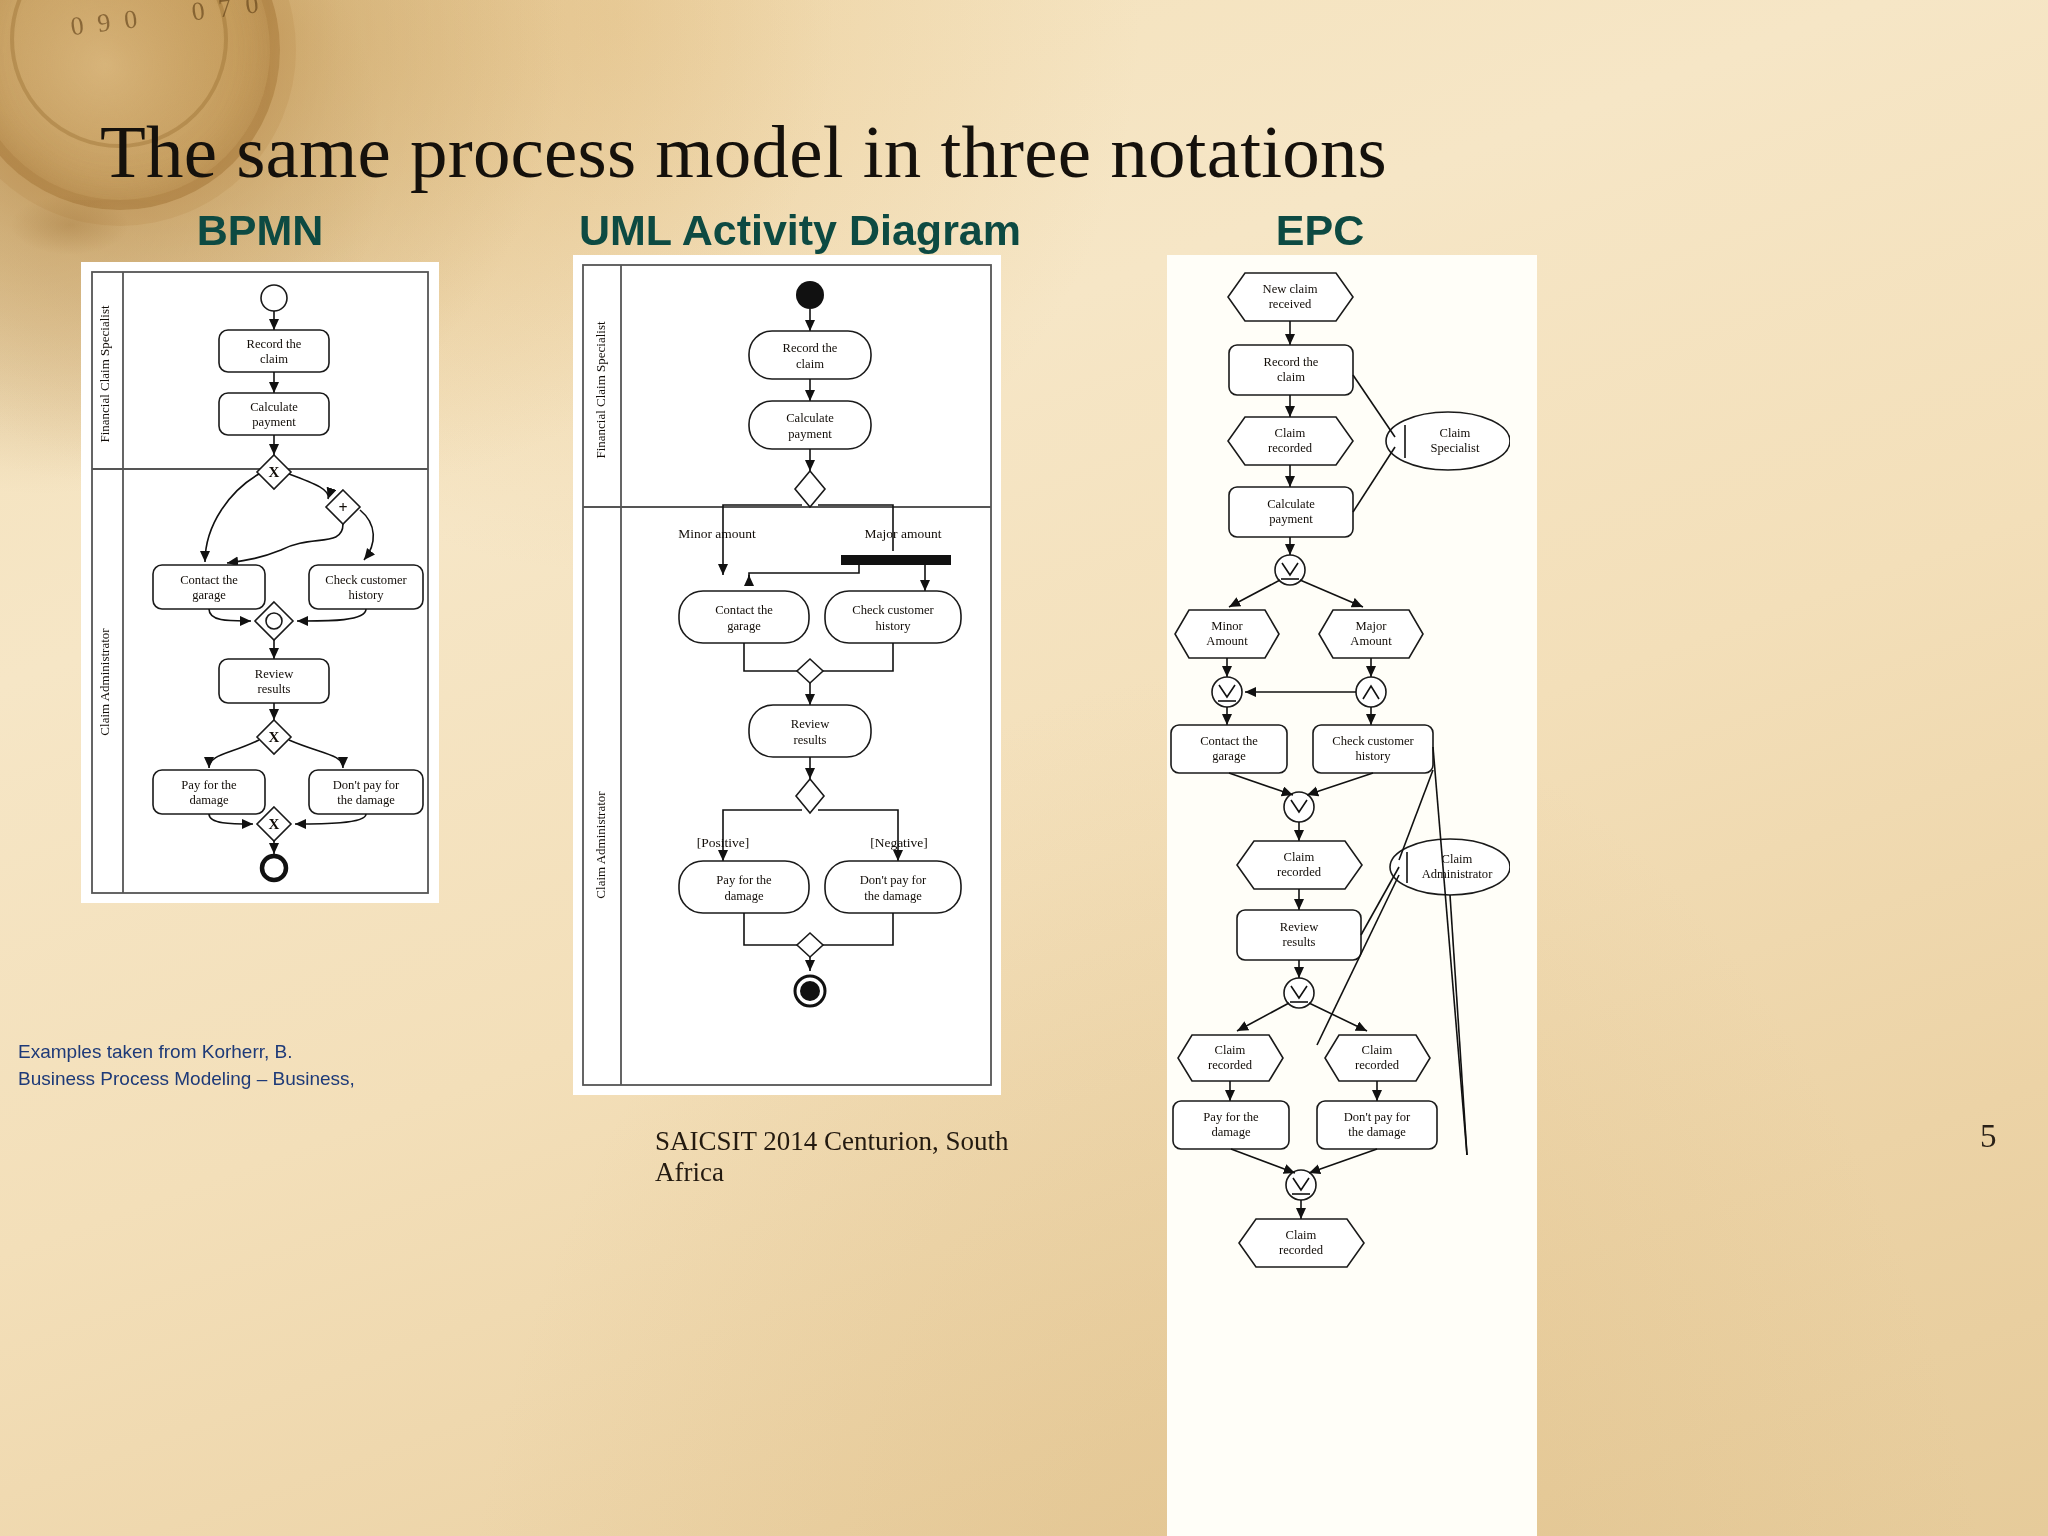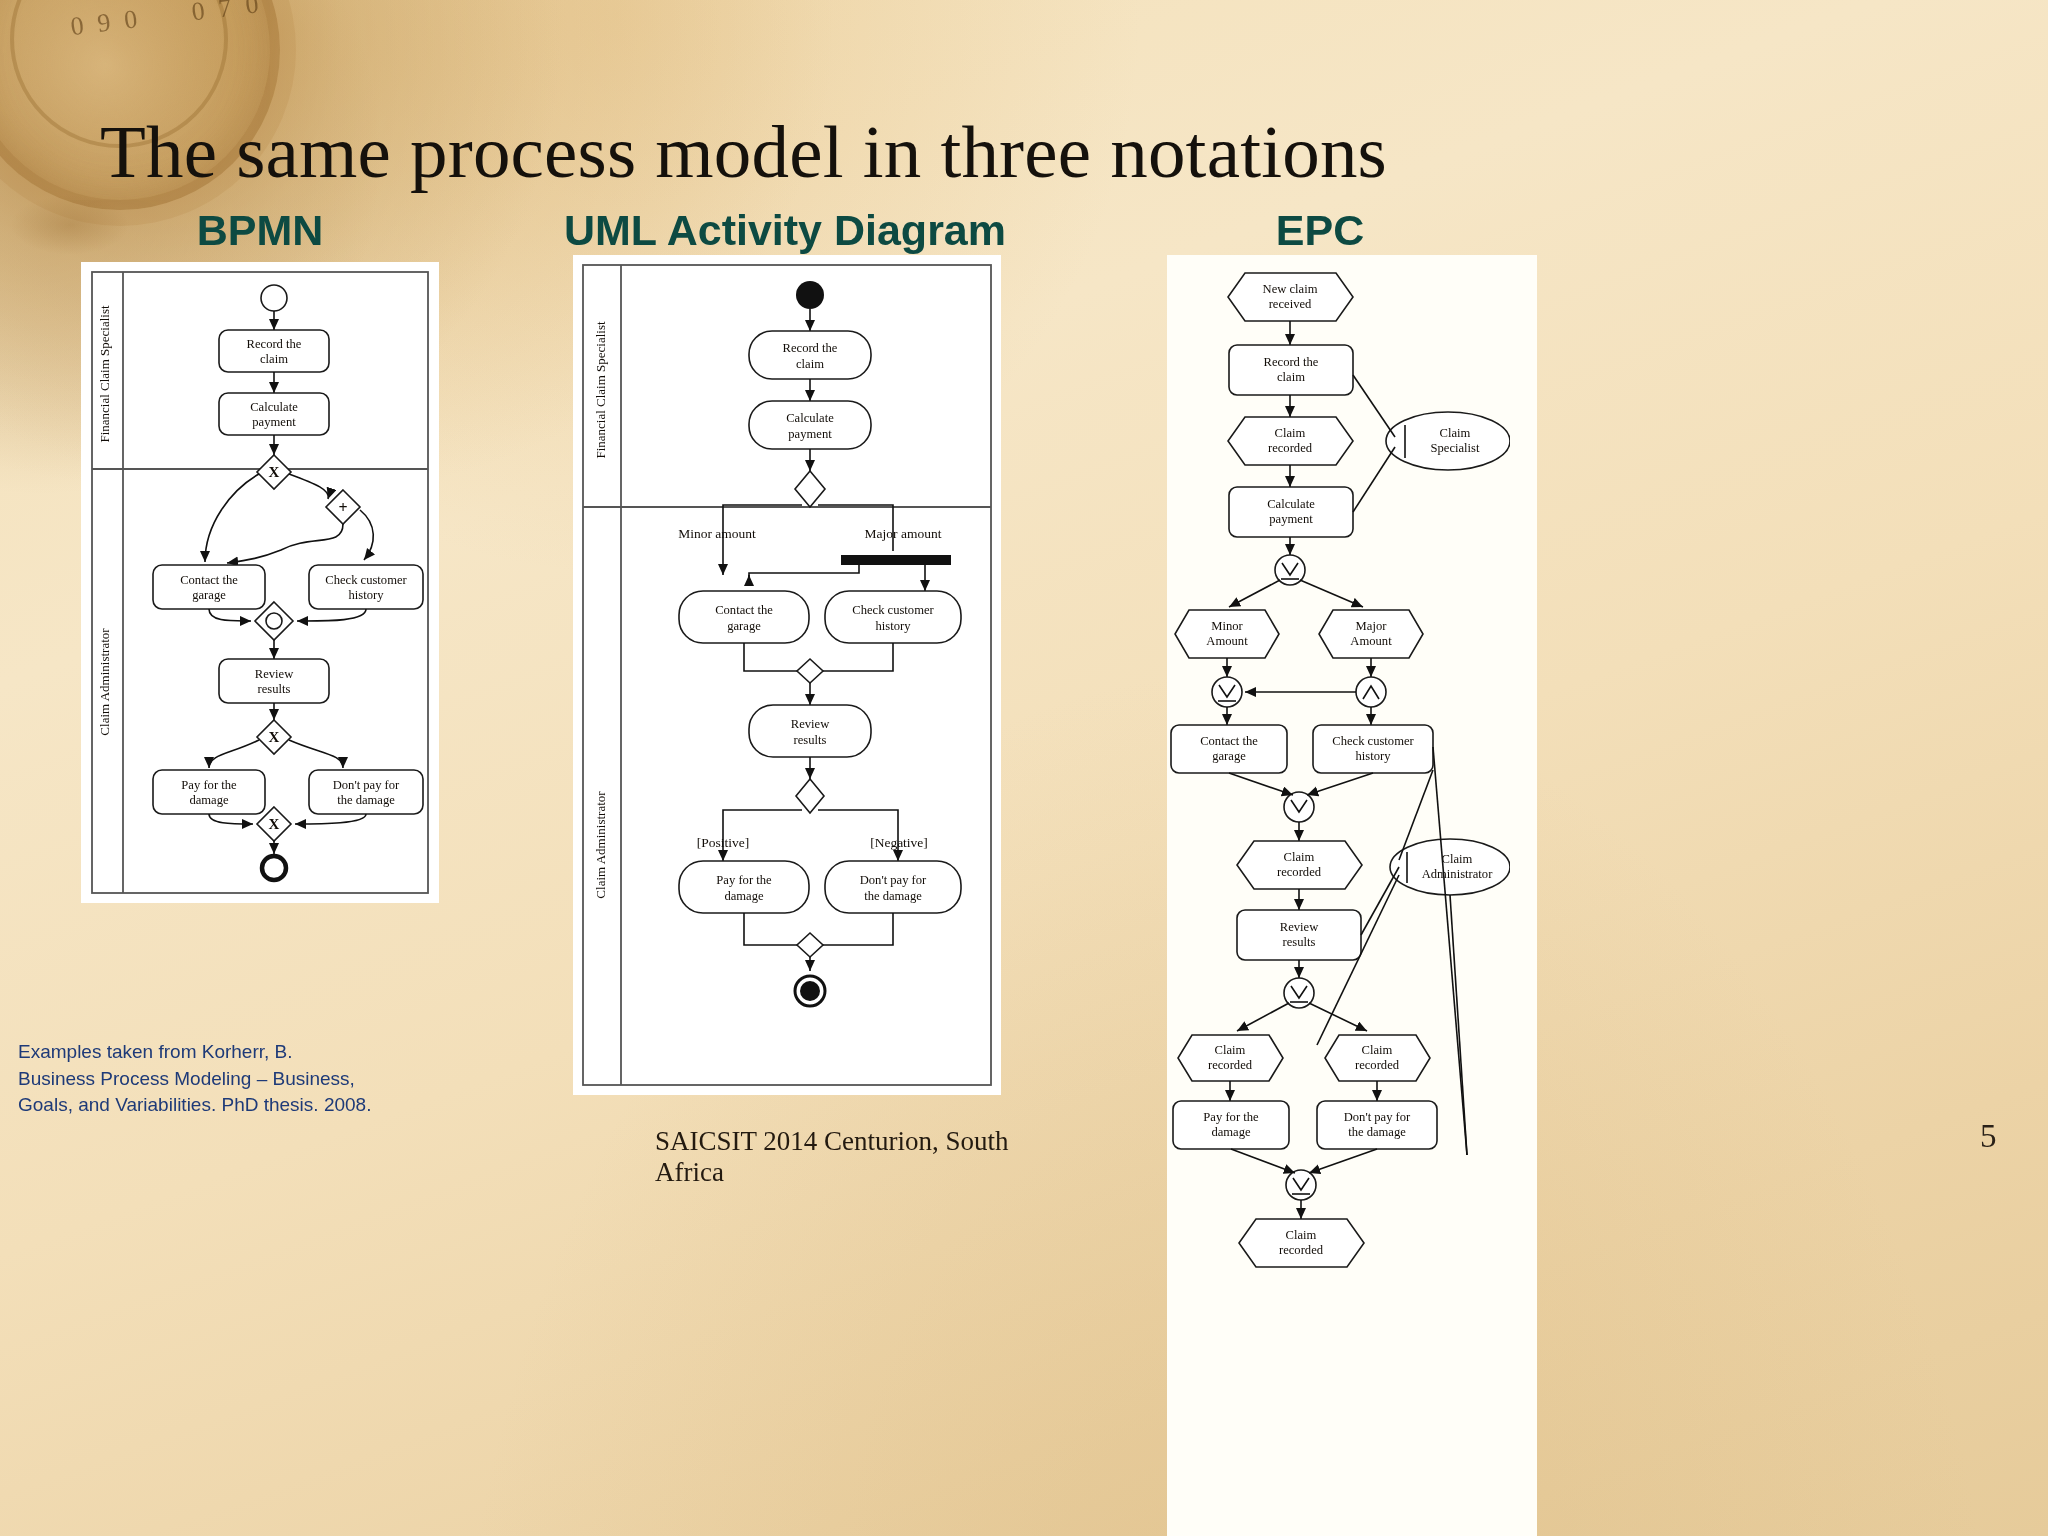--- a/index.html
+++ b/index.html
@@ -36,21 +36,21 @@
     white-space:nowrap;
     margin-top:36px;
   }
 
   .section-title{
     position:absolute;text-align:center;
     font-family:"Liberation Sans", sans-serif;
     font-weight:bold;font-size:43px;color:#0d4a42;
   }
   #t-bpmn{left:80px;top:206px;width:360px;}
-  #t-uml{left:505px;top:206px;width:560px;}
+  #t-uml{left:520px;top:206px;width:560px;}
   #t-epc{left:1150px;top:206px;width:340px;}
 
   .panel{position:absolute;background:#ffffff;}
   #p-bpmn{left:81px;top:262px;width:358px;height:641px;}
   #p-uml{left:573px;top:255px;width:428px;height:840px;}
   #p-epc{left:1167px;top:255px;width:370px;height:1281px;background:#fffef8;}
 
   .footnote{
     position:absolute;left:18px;top:1040px;width:560px;
     font-size:19px;line-height:1.30;color:#1e3a78;
@@ -431,17 +431,16 @@
     <polygon class="nd" points="89,964 180,964 197,988 180,1012 89,1012 72,988"></polygon>
     <text class="tx" x="134" y="984">Claim</text>
     <text class="tx" x="134" y="999">recorded</text>
   </g>
 </svg>
 </div>
 
 <div class="footnote">
   <div>Examples taken from Korherr, B.</div>
   <div>Business Process Modeling  – Business,</div>
-  <div>Goals, and Variabilities.  PhD thesis. 2008.</div>
 </div>
 
 <div class="conf">SAICSIT 2014 Centurion, South Africa</div>
 <div class="pagenum">5</div>
 
 </body></html>

